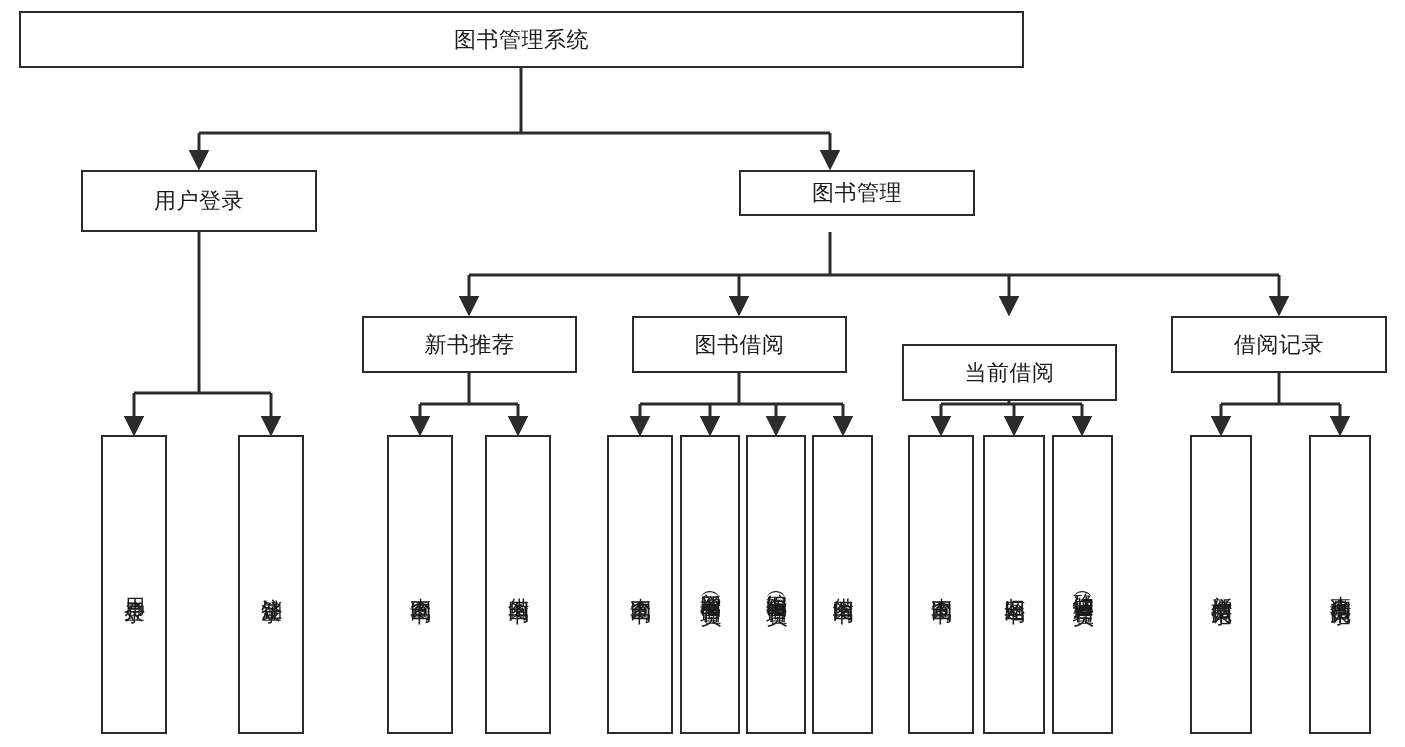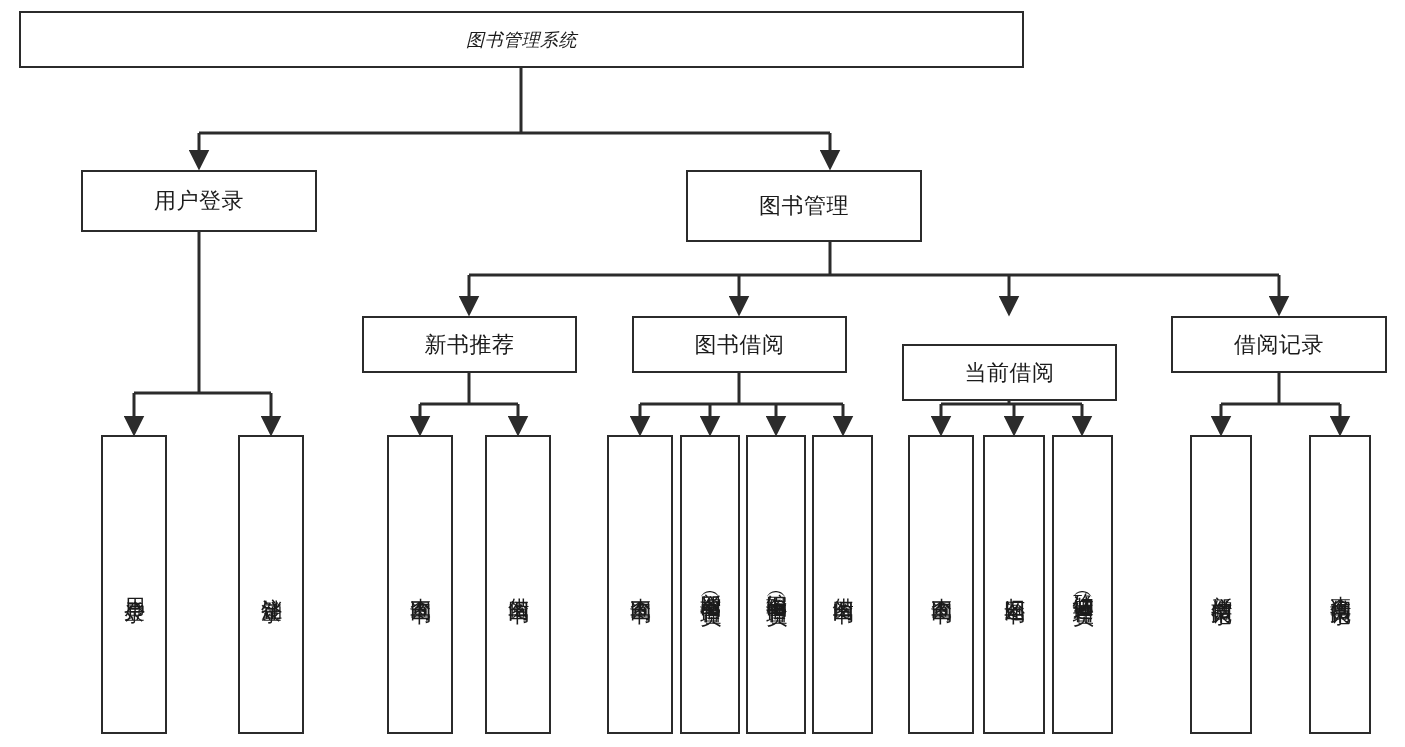--- a/index.html
+++ b/index.html
@@ -40,22 +40,21 @@
     display: block;
     line-height: 1.08;
     letter-spacing: 0.5px;
   }
   
   .node.horiz .lbl {
     font-size: 22px;
     white-space: nowrap;
   }
   .node.root .lbl {
-    font-size: 18px;
-    font-style: italic;
+    font-size: 22px;
   }
   
   .node.vert {
     align-items: center;
     justify-content: center;
     padding: 4px 0;
   }
   .node.vert .lbl {
     writing-mode: vertical-rl;
     text-orientation: upright;
@@ -129,21 +128,21 @@
     </g>
   </svg>
 
   <div class="node root horiz" style="left:19px; top:11px; width:1005px; height:57px;">
     <span class="lbl">图书管理系统</span>
   </div>
 
   <div class="node horiz" style="left:81px; top:170px; width:236px; height:62px;">
     <span class="lbl">用户登录</span>
   </div>
-  <div class="node horiz" style="left:686px; top:170px; width:236px; height:72px;">
+  <div class="node horiz" style="left:739px; top:170px; width:236px; height:46px;">
     <span class="lbl">图书管理</span>
   </div>
 
   <div class="node horiz" style="left:632px; top:316px; width:215px; height:57px;">
     <span class="lbl">图书借阅</span>
   </div>
   <div class="node horiz" style="left:362px; top:316px; width:215px; height:57px;">
     <span class="lbl">新书推荐</span>
   </div>
   <div class="node horiz" style="left:902px; top:316px; width:215px; height:57px;margin-top:28px;">

